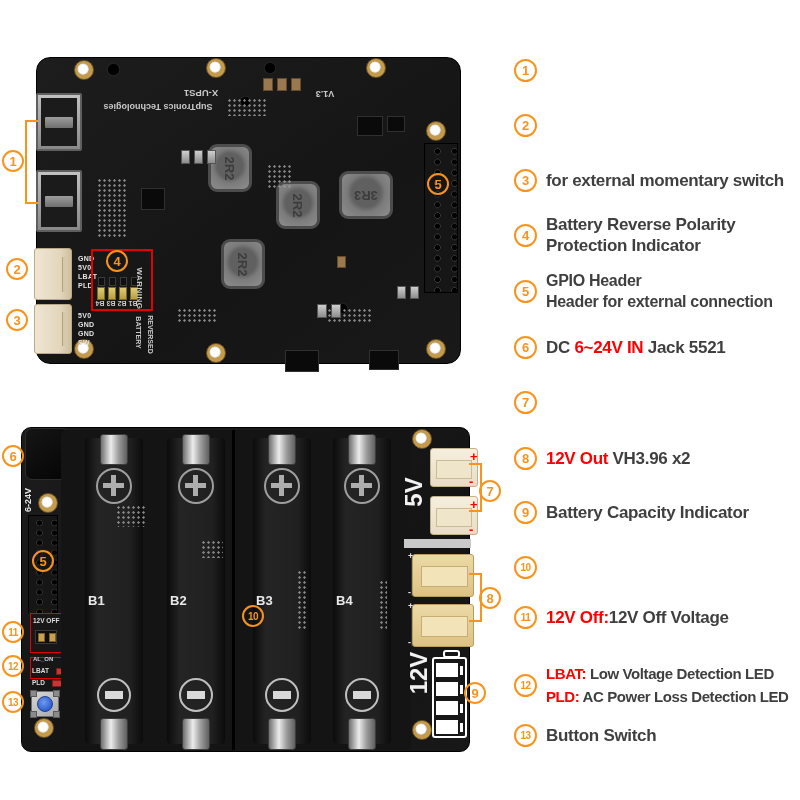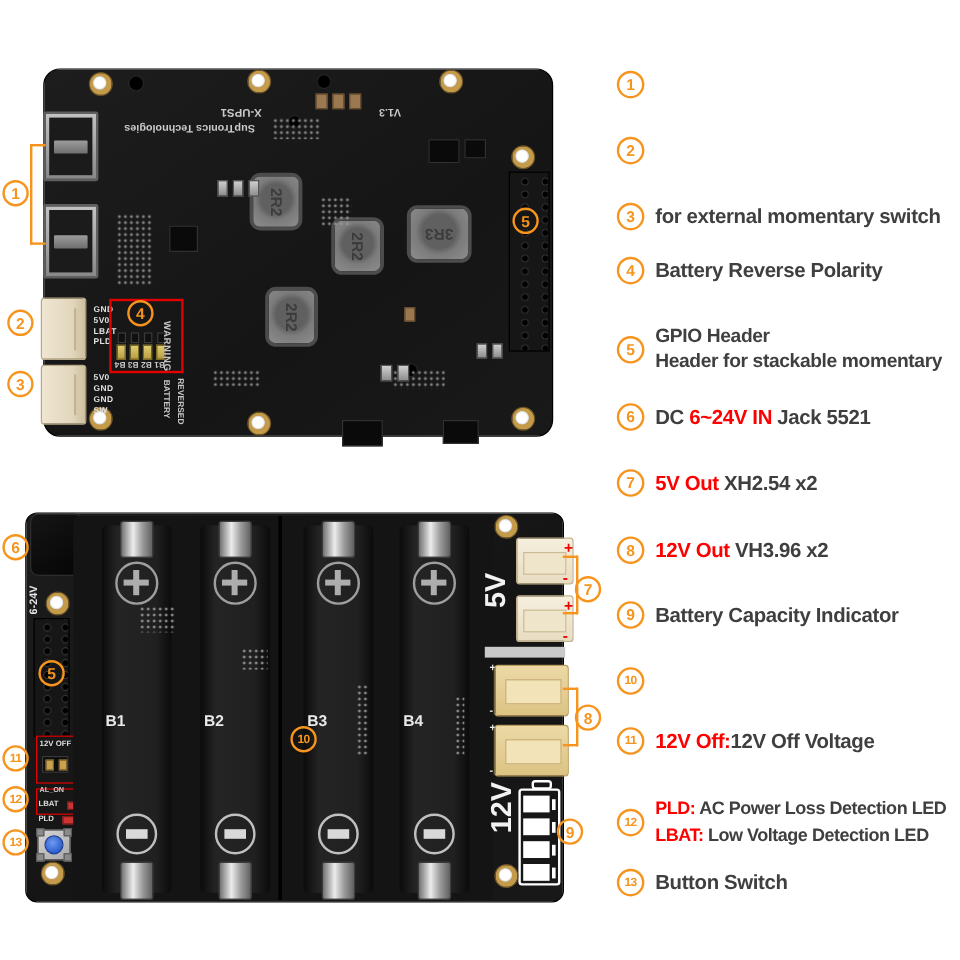--- a/index.html
+++ b/index.html
@@ -382,45 +382,43 @@
     <div class="lt">
         <div class="ln"><span class="dk">for external momentary switch</span></div>
       </div>
   </div>
   <div class="li" style="top:214px;">
     <div class="mk lmk">
         <span>4</span>
       </div>
     <div class="lt">
       <div class="ln"><span class="dk">Battery Reverse Polarity</span></div>
+      <div class="ln"><span class="dk">Protection Indicator</span></div>
     </div>
   </div>
   <div class="li" style="top:270px;">
     <div class="mk lmk">
         <span>5</span>
       </div>
     <div class="lt" style="font-size:16px;">
       <div class="ln"><span class="dk">GPIO Header</span></div>
-      <div class="ln"><span class="dk">Header for stackable momentary</span></div>
+      <div class="ln"><span class="dk">Header for external connection</span></div>
     </div>
   </div>
   <div class="li" style="top:336px;">
     <div class="mk lmk">
         <span>6</span>
       </div>
     <div class="lt">
         <div class="ln"><span class="dk">DC </span><span class="red">6~24V IN</span><span class="dk"> Jack 5521</span></div>
       </div>
   </div>
   <div class="li" style="top:391px;">
     <div class="mk lmk">
         <span>7</span>
-      </div>
-    <div class="lt">
-        <div class="ln"><span class="red">5V Out </span><span class="dk">XH2.54 x2</span></div>
       </div>
   </div>
   <div class="li" style="top:447px;">
     <div class="mk lmk">
         <span>8</span>
       </div>
     <div class="lt">
         <div class="ln"><span class="red">12V Out </span><span class="dk">VH3.96 x2</span></div>
       </div>
   </div>
@@ -443,22 +441,22 @@
       </div>
     <div class="lt lh23">
       <div class="ln"><span class="red">12V Off:</span><span class="dk">12V Off Voltage</span></div>
     </div>
   </div>
   <div class="li" style="top:662px;">
     <div class="mk lmk d2">
         <span>12</span>
       </div>
     <div class="lt small lh23">
+      <div class="ln"><span class="red">LBAT:</span><span class="dk"> Low Voltage Detection LED</span></div>
       <div class="ln"><span class="red">PLD:</span><span class="dk"> AC Power Loss Detection LED</span></div>
-      <div class="ln"><span class="red">LBAT:</span><span class="dk"> Low Voltage Detection LED</span></div>
     </div>
   </div>
   <div class="li" style="top:724px;">
     <div class="mk lmk d2">
         <span>13</span>
       </div>
     <div class="lt">
         <div class="ln"><span class="dk">Button Switch</span></div>
       </div>
   </div>

